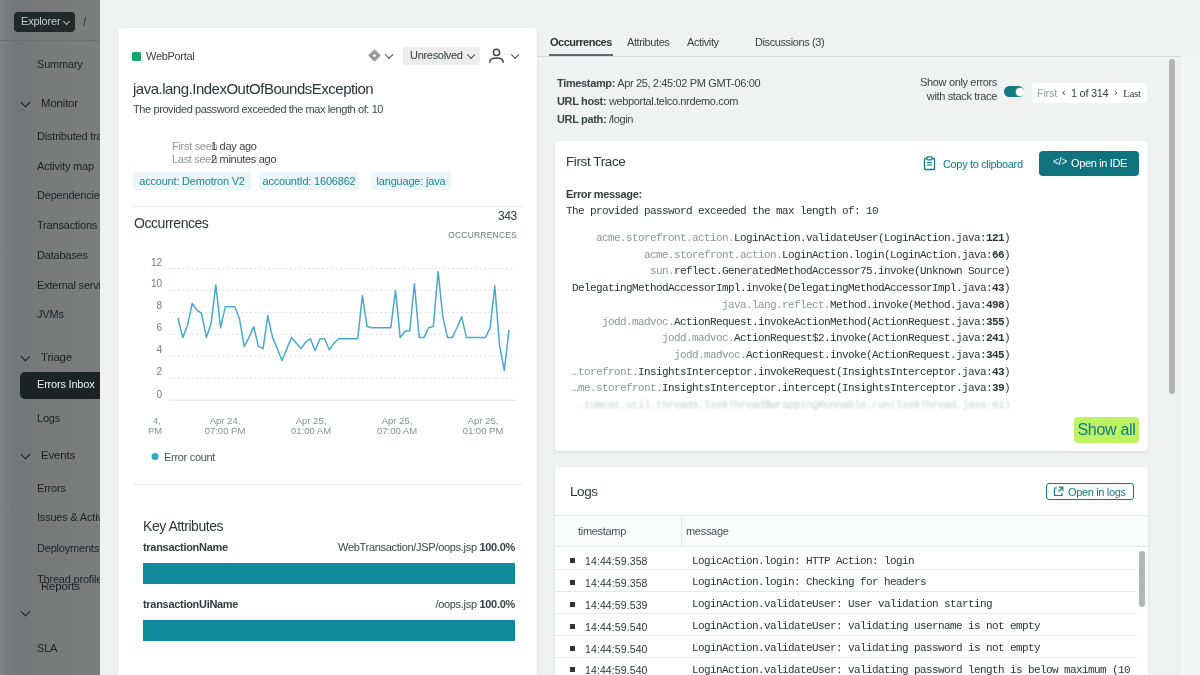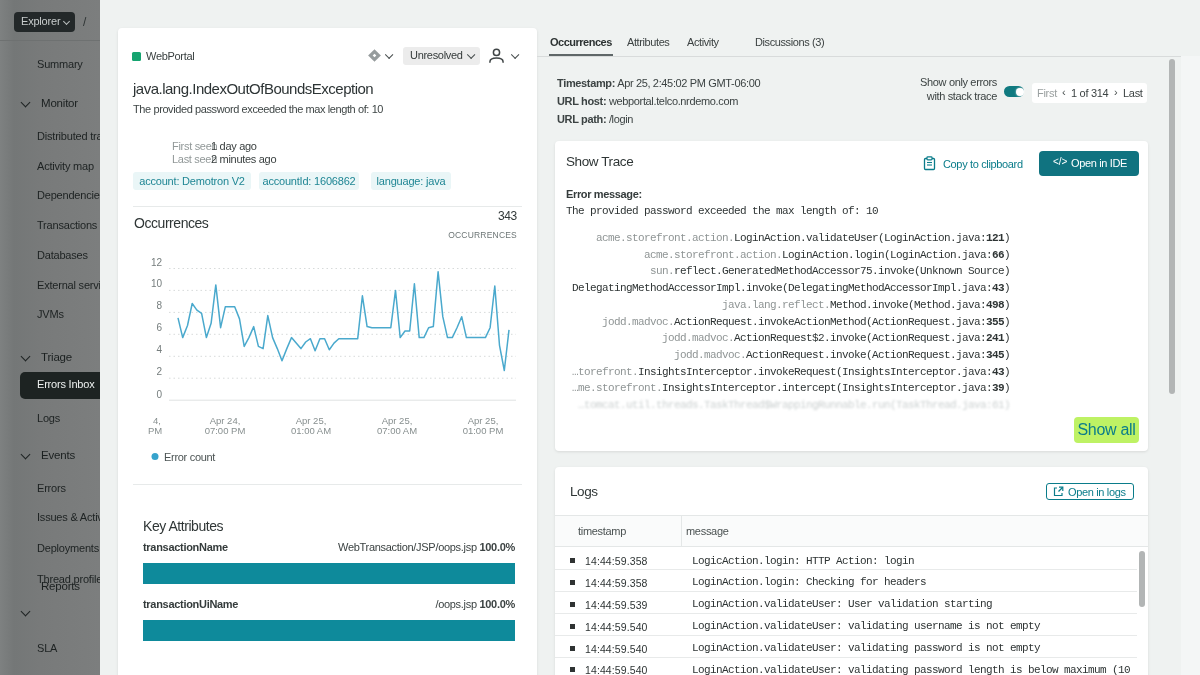--- a/index.html
+++ b/index.html
@@ -153,24 +153,24 @@
 <div class="abs" style="left:857px;top:76px;width:140px;text-align:right;font-size:11px;letter-spacing:-0.35px;color:#3c4343;line-height:13.5px;">Show only errors<br>with stack trace</div>
 
 <div class="abs" style="left:1004px;top:86px;width:20px;height:11px;background:#107a80;border-radius:6px;"></div>
 <div class="abs" style="left:1015.5px;top:87.5px;width:8px;height:8px;background:#ffffff;border-radius:50%;box-shadow:0 0 2px rgba(255,255,255,0.8);"></div>
 
 <div class="abs" style="left:1032px;top:83px;width:115px;height:20px;background:#ffffff;border-radius:3px;"></div>
 <div class="abs" style="left:1037px;top:87px;font-size:11px;letter-spacing:-0.3px;color:#9aa0a0;">First</div>
 <div class="abs" style="left:1062px;top:86px;font-size:11px;color:#4a5151;">‹</div>
 <div class="abs" style="left:1071px;top:87px;font-size:11px;letter-spacing:-0.3px;color:#3c4343;">1 of 314</div>
 <div class="abs" style="left:1114px;top:86px;font-size:11px;color:#4a5151;">›</div>
-<div class="abs" style="left:1123px;top:87px;font-size:11px;letter-spacing:-0.3px;color:#3c4343;">Last</div>
+<div class="abs" style="left:1123px;top:87px;font-size:11px;letter-spacing:-0.3px;color:#3c4343;font-family:Liberation Serif, serif;">Last</div>
 
 <div class="abs" id="stackcard" style="left:555px;top:141px;width:593px;height:310px;background:#ffffff;border-radius:4px;box-shadow:0 1px 3px rgba(0,0,0,0.10);">
-  <div class="abs" style="left:11px;top:13px;font-size:13.5px;letter-spacing:-0.4px;color:#2f3636;">Show Trace</div>
+  <div class="abs" style="left:11px;top:13px;font-size:13.5px;letter-spacing:-0.4px;color:#2f3636;">First Trace</div>
 
   <svg class="abs" style="left:368px;top:15px;" width="13" height="15" viewBox="0 0 13 15">
     <rect x="1.5" y="2.5" width="10" height="11" rx="1" fill="none" stroke="#0a7c8a" stroke-width="1.3"></rect>
     <rect x="4" y="0.8" width="5" height="3" rx="0.8" fill="#ffffff" stroke="#0a7c8a" stroke-width="1.2"></rect>
     <line x1="4" y1="6.5" x2="9" y2="6.5" stroke="#0a7c8a" stroke-width="1.1"></line>
     <line x1="4" y1="9" x2="9" y2="9" stroke="#0a7c8a" stroke-width="1.1"></line>
   </svg>
   <div class="abs" style="left:388px;top:17px;font-size:11px;letter-spacing:-0.35px;color:#0a7c8a;">Copy to clipboard</div>
 
   <div class="abs" style="left:484px;top:10px;width:100px;height:25px;background:#107380;border-radius:4px;"></div>

